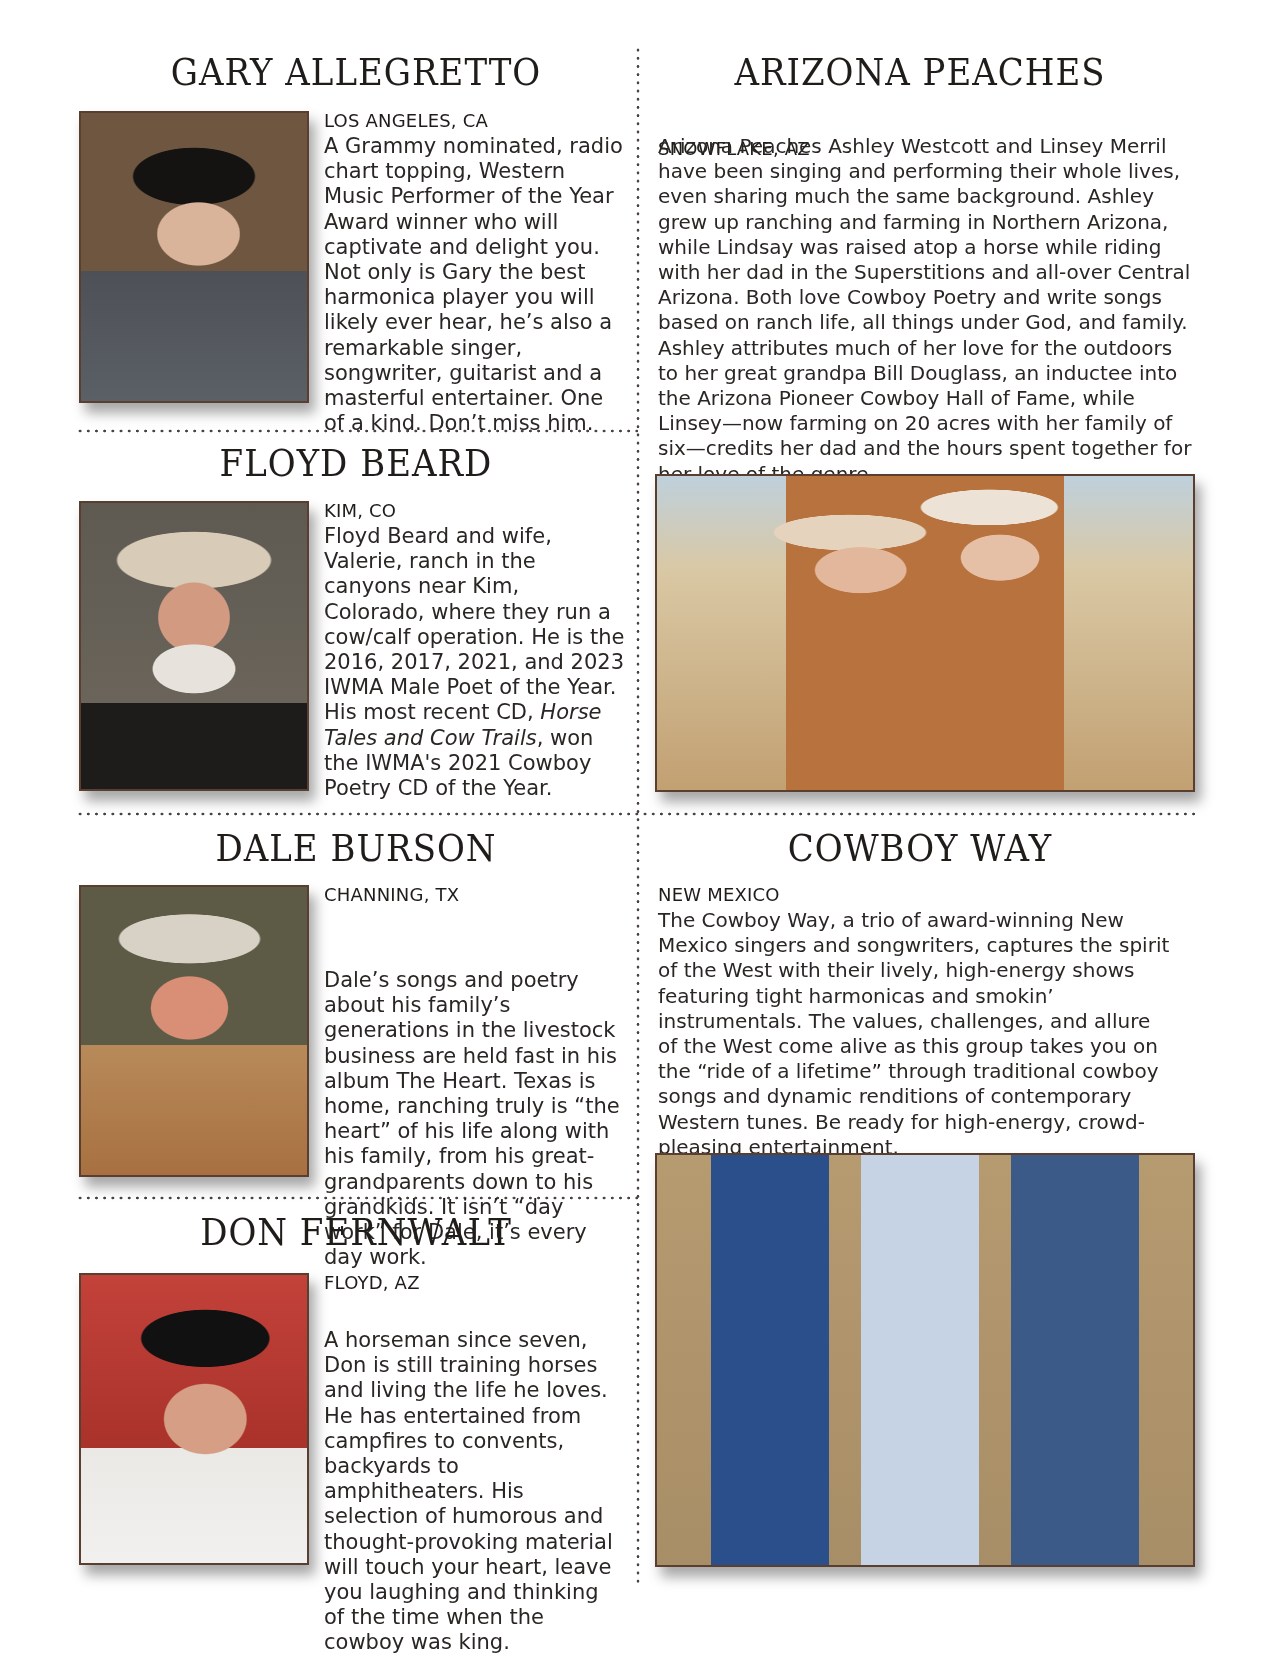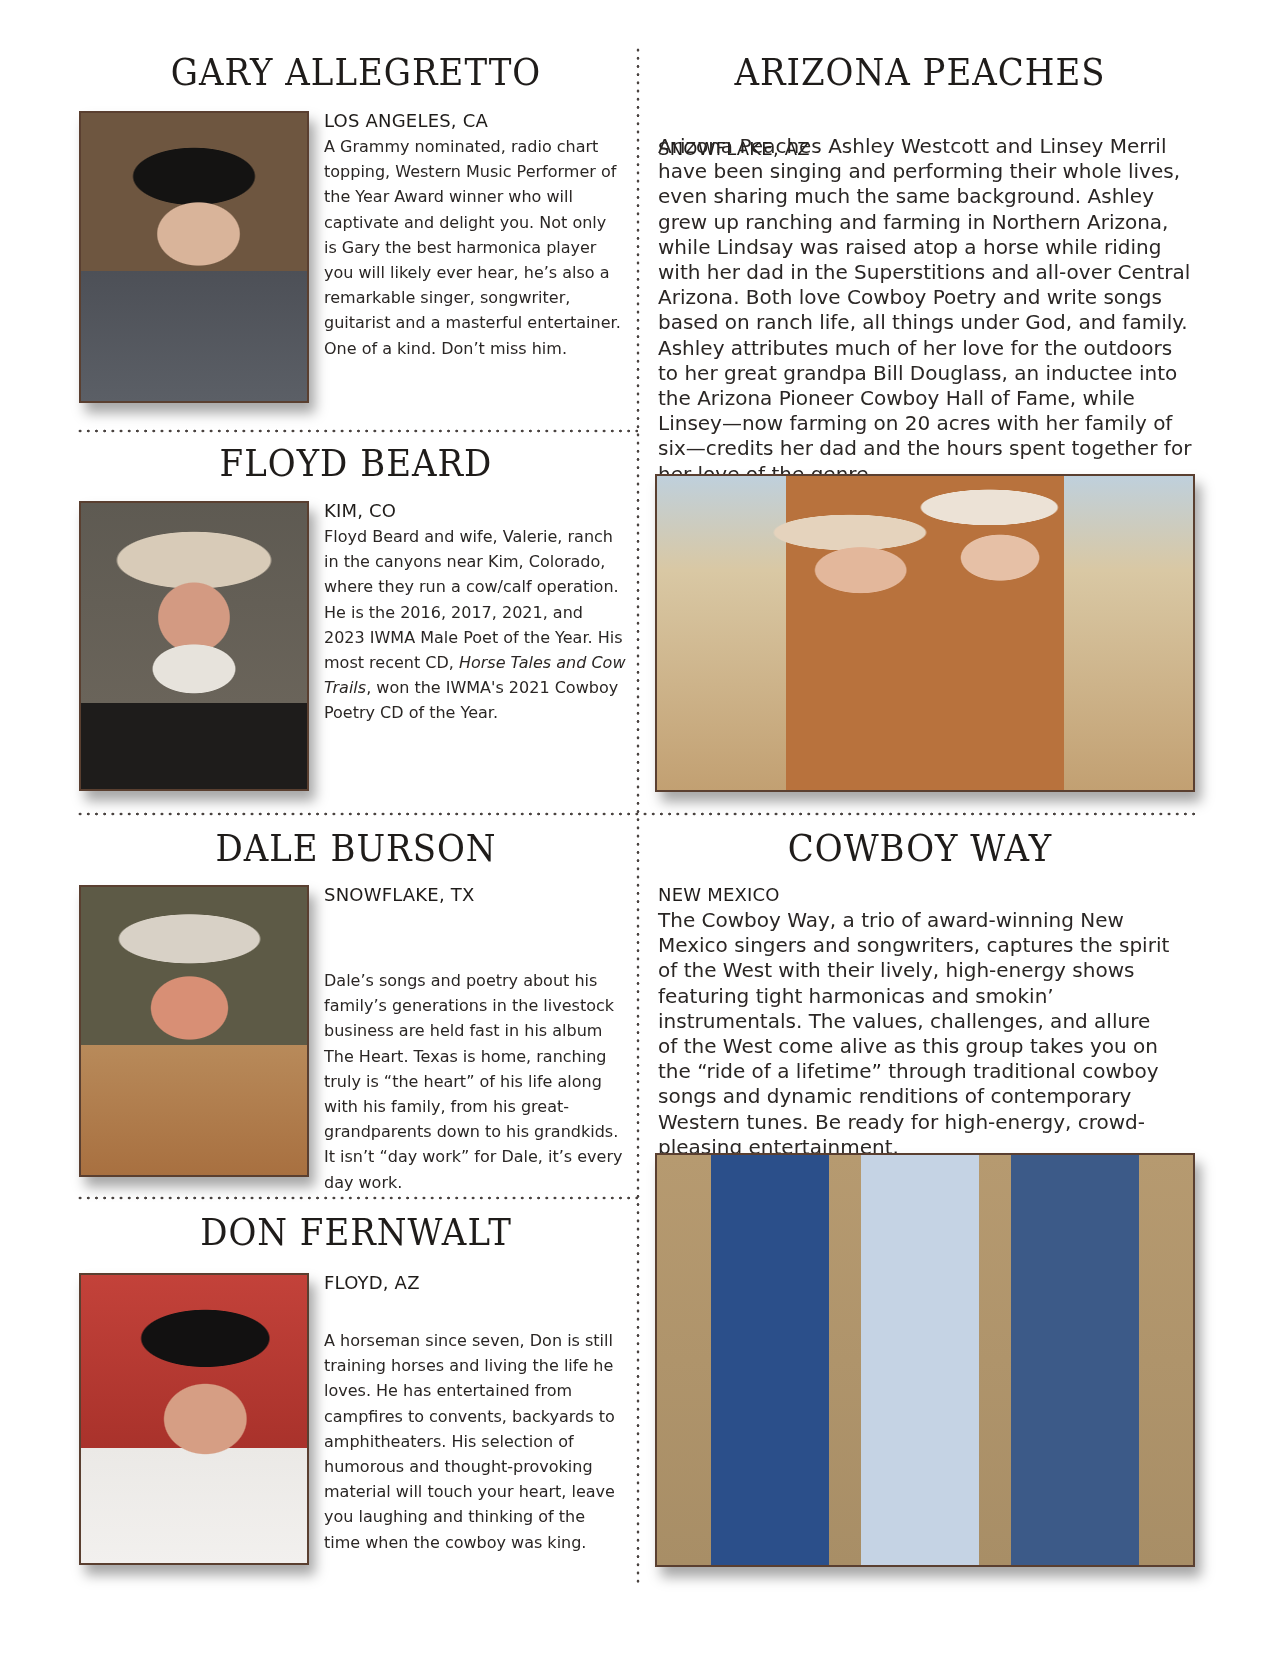--- a/index.html
+++ b/index.html
@@ -24,21 +24,21 @@
   }
   .photo {
     position: absolute; border: 2px solid #5a3f30;
     box-shadow: 6px 10px 12px rgba(0,0,0,0.35);
     overflow: hidden;
   }
   .loc {
     position: absolute; font-weight: normal; font-size: 18px; color: #1f1c1a; letter-spacing: 0.2px;
   }
   .bio {
-    position: absolute; font-size: 16px; line-height: 25.2px; color: #2a2624;
+    position: absolute; font-size: 21px; line-height: 25.2px; color: #2a2624;
   }
   .bio-right { font-size: 20px; line-height: 25.2px; }
   .bio i { font-style: italic; }
 
   
   .ph-gary { background:
       radial-gradient(ellipse 30% 18% at 52% 42%, #d9b49a 0 60%, transparent 62%),
       radial-gradient(ellipse 38% 14% at 50% 22%, #141312 0 70%, transparent 72%),
       linear-gradient(180deg, #6e5640 0%, #6e5640 55%, #4d5057 55%, #5b5f66 100%);
   }
@@ -89,21 +89,21 @@
 <section>
   <h2 class="name" style="left:76px; top:443px; width:560px;">FLOYD BEARD</h2>
   <div class="photo ph-floyd" style="left:79px; top:501px; width:230px; height:290px;" title="Floyd Beard in tan cowboy hat with white mustache"></div>
   <div class="loc" style="left:324px; top:500px;">KIM, CO</div>
   <p class="bio" style="left:324px; top:524px; width:302px;"><span>Floyd Beard and wife, Valerie, ranch in the canyons near Kim, Colorado, where they run a cow/calf operation. He is the 2016, 2017, 2021, and 2023 IWMA Male Poet of the Year. His most recent CD, </span><i>Horse Tales and Cow Trails</i><span>, won the IWMA's 2021 Cowboy Poetry CD of the Year.</span></p>
 </section>
 
 <section>
   <h2 class="name" style="left:76px; top:828px; width:560px;">DALE BURSON</h2>
   <div class="photo ph-dale" style="left:79px; top:885px; width:230px; height:292px;" title="Dale Burson in white cowboy hat playing guitar"></div>
-  <div class="loc" style="left:324px; top:884px;">SNOWFLAKE, TX</div>
+  <div class="loc" style="left:324px; top:884px;">CHANNING, TX</div>
   <p class="bio" style="left:324px; top:928px; width:300px;margin-top:40px;">Dale’s songs and poetry about his family’s generations in the livestock business are held fast in his album The Heart. Texas is home, ranching truly is “the heart” of his life along with his family, from his great-grandparents down to his grandkids. It isn’t “day work” for Dale, it’s every day work.</p>
 </section>
 
 <section>
   <h2 class="name" style="left:76px; top:1212px; width:560px;">DON FERNWALT</h2>
   <div class="photo ph-don" style="left:79px; top:1273px; width:230px; height:292px;" title="Don Fernwalt smiling in black cowboy hat and glasses"></div>
   <div class="loc" style="left:324px; top:1272px;">FLOYD, AZ</div>
   <p class="bio" style="left:324px; top:1296px; width:300px;margin-top:32px;">A horseman since seven, Don is still training horses and living the life he loves. He has entertained from campfires to convents, backyards to amphitheaters. His selection of humorous and thought-provoking material will touch your heart, leave you laughing and thinking of the time when the cowboy was king.</p>
 </section>
 

